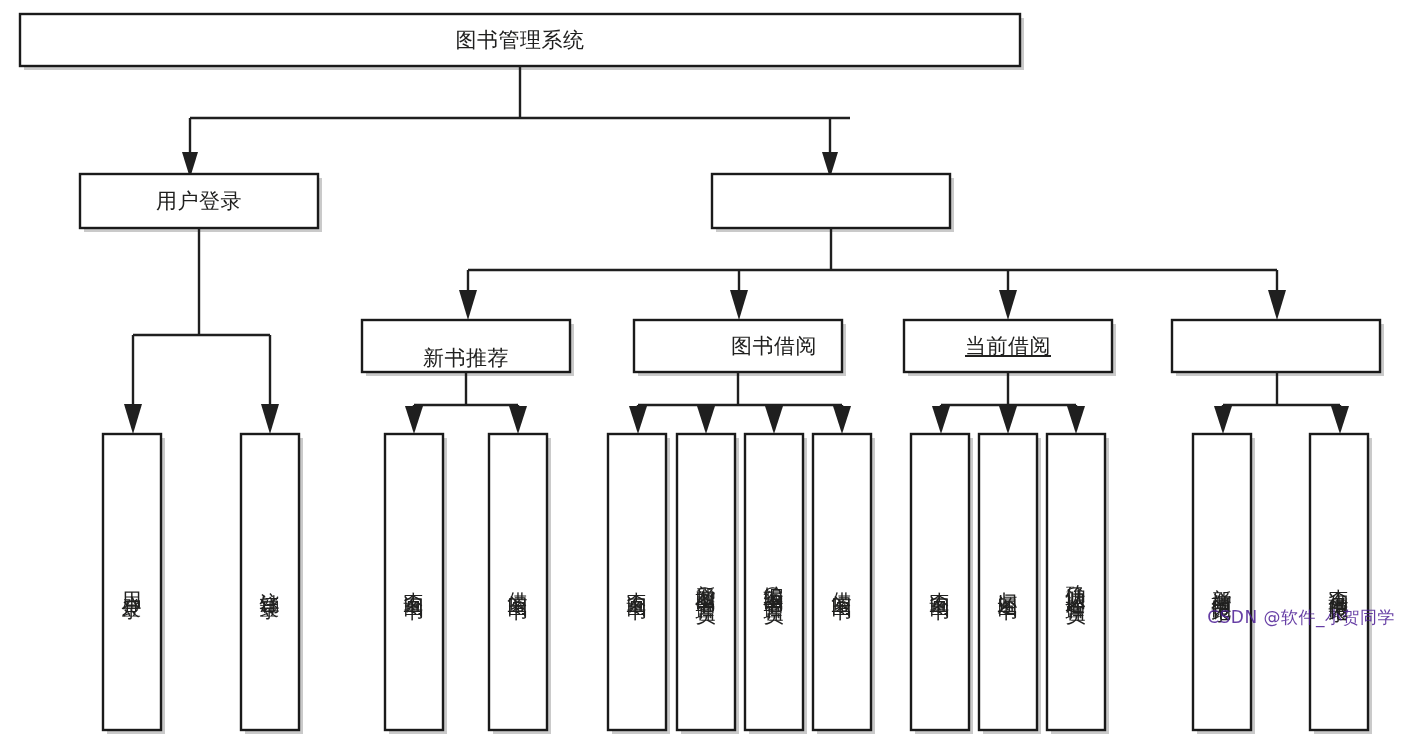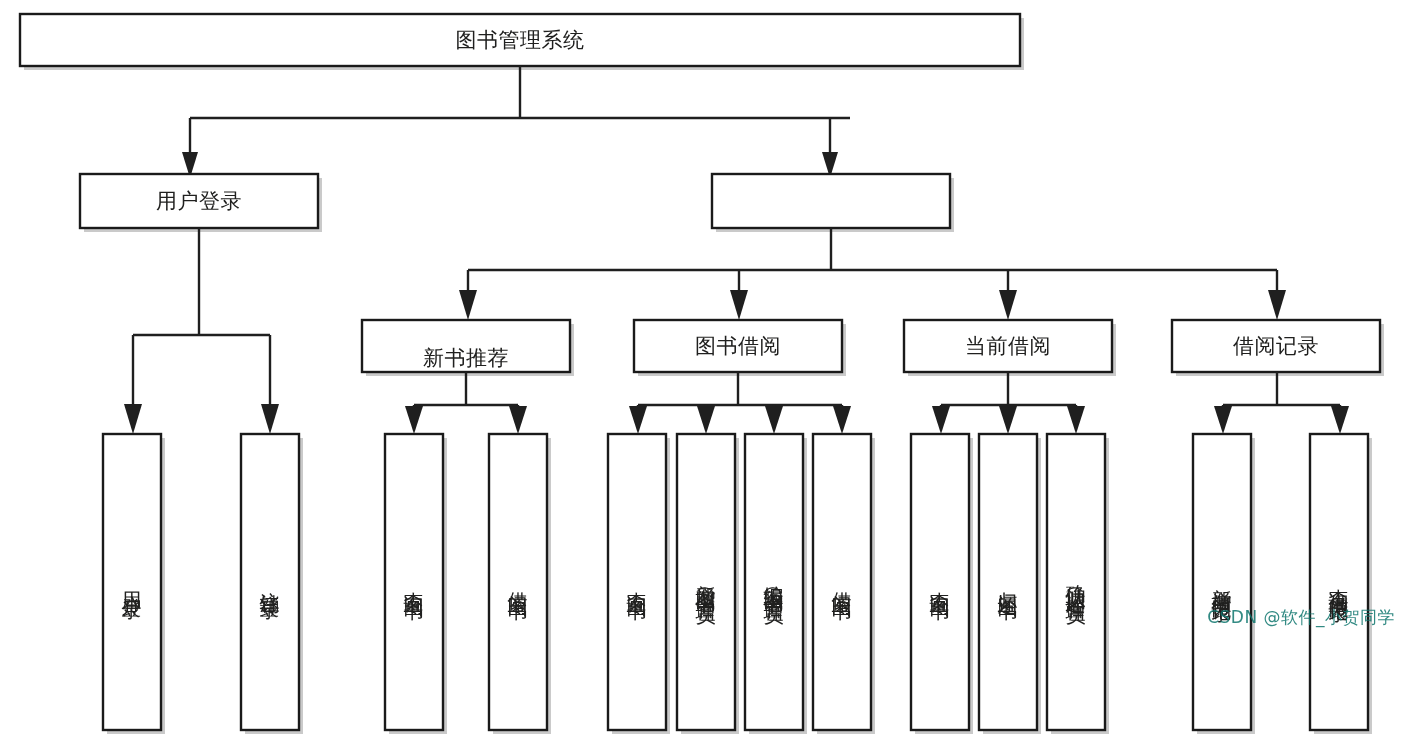--- a/index.html
+++ b/index.html
@@ -70,21 +70,21 @@
     text-orientation: upright;
     letter-spacing: 3px;
     line-height: 1;
     text-align: center;
   }
   .watermark {
     position: absolute;
     right: 10px;
     bottom: 4px;
     font-size: 17px;
-    color: #0f766e;
+    color: #4c1d95;
     opacity: 0.85;
     letter-spacing: 0.5px;
     white-space: nowrap;
   }
 </style>
 </head>
 <body>
 
 <div id="diagram-root">
 
@@ -250,23 +250,22 @@
       <rect class="node-shadow" x="1314" y="438" width="58" height="296"></rect>
       <rect class="node-box" x="1310" y="434" width="58" height="296"></rect>
     </g>
   </svg>
 
   <div class="node-label-h" style="left:20px; top:14px; width:1000px; height:52px;">图书管理系统</div>
 
   <div class="node-label-h" style="left:80px; top:174px; width:238px; height:54px;">用户登录</div>
 
   <div class="node-label-h" style="left:362px; top:320px; width:208px; height:52px;margin-top:12px;">新书推荐</div>
-  <div class="node-label-h" style="left:634px; top:320px; width:208px; height:52px;">图书借阅</div>
-  <div class="node-label-h" style="left:904px; top:320px; width:208px; height:52px;">当前借阅</div>
-  <div class="node-label-h" style="left:1172px; top:320px; width:208px; height:52px;">借阅记录</div>
+  <div class="node-label-h" style="left:634px; top:320px; width:208px; height:52px;padding-left:36px;">图书借阅</div>
+  <div class="node-label-h" style="left:904px; top:320px; width:208px; height:52px;text-decoration:underline;">当前借阅</div>
 
   <div class="node-label-v" style="left:103px; top:434px; width:58px; height:296px;">
     <span>用户登录</span>
   </div>
   <div class="node-label-v" style="left:241px; top:434px; width:58px; height:296px;">
     <span>注销登录</span>
   </div>
 
   <div class="node-label-v" style="left:385px; top:434px; width:58px; height:296px;">
     <span>查询图书</span>

